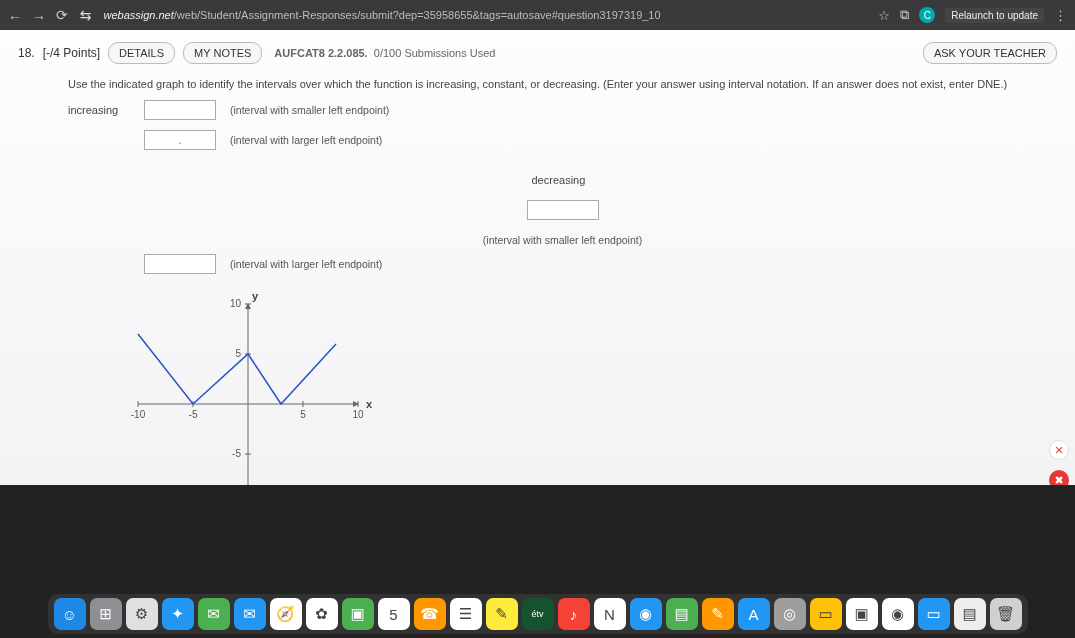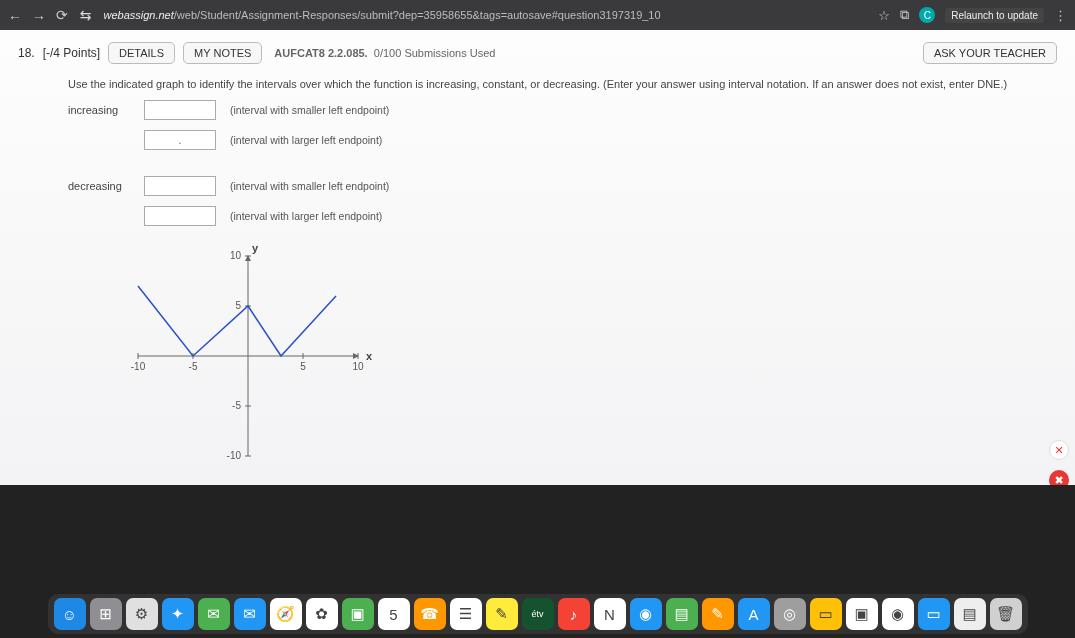--- a/index.html
+++ b/index.html
@@ -12,21 +12,21 @@
   .url-host { color: #eee; font-style: italic; }
   .right-icons { display: flex; gap: 10px; align-items: center; }
   .star-icon, .ext-icon { color: #ccc; font-size: 13px; }
   .circ-c { width:16px; height:16px; border-radius:50%; background:#0aa; color:#fff; font-size:10px; display:flex; align-items:center; justify-content:center;}
   .relaunch { background:#444; border-radius:3px; padding:2px 6px; font-size:10px; color:#eee; }
   
   .page { background: linear-gradient(180deg,#fdfdfd 0%,#f3f3f5 100%); height: 455px; overflow: hidden; position: relative; padding: 12px 18px 0 18px; }
   
   .q-header { display:flex; align-items:center; gap:8px; font-size:12px; }
   .q-num { color:#333; }
-  .btn { border:1px solid #bbb; background:#f7f7f7; padding:4px 10px; font-size:11px; cursor:pointer; border-radius:5px; color:#333;}
+  .btn { border:1px solid #bbb; background:#f7f7f7; padding:4px 10px; font-size:11px; cursor:pointer; border-radius:10px; color:#333;}
   .ref-sub { color:#666; font-size:11px; margin-left:4px;}
   .ask { margin-left:auto; }
   
   .instr { font-size:11px; color:#444; margin:14px 0 8px 50px; }
   
   .row { display:flex; align-items:center; gap:14px; margin-left:50px; margin-top:6px; min-height:24px;}
   .row-label { width:62px; font-size:11px; color:#444; text-align:left;}
   .answer-box { width:72px; height:20px; border:1px solid #aaa; background:#fff; font-size:10px; text-align:center; line-height:18px; color:#555;}
   .hint { font-size:10.5px; color:#555; }
   
@@ -85,21 +85,21 @@
     <input class="answer-box" style="">
     <span class="hint">(interval with smaller left endpoint)</span>
   </div>
   <div class="row">
     <span class="row-label"></span>
     <input class="answer-box" value="." style="">
     <span class="hint">(interval with larger left endpoint)</span>
   </div>
 
 
-  <div class="row" style="margin-top:22px;">
+  <div class="row" style="margin-top:22px;flex-direction:column;">
     <span class="row-label">decreasing</span>
     <input class="answer-box" style="">
     <span class="hint">(interval with smaller left endpoint)</span>
   </div>
   <div class="row">
     <span class="row-label"></span>
     <input class="answer-box" style="">
     <span class="hint">(interval with larger left endpoint)</span>
   </div>
 

